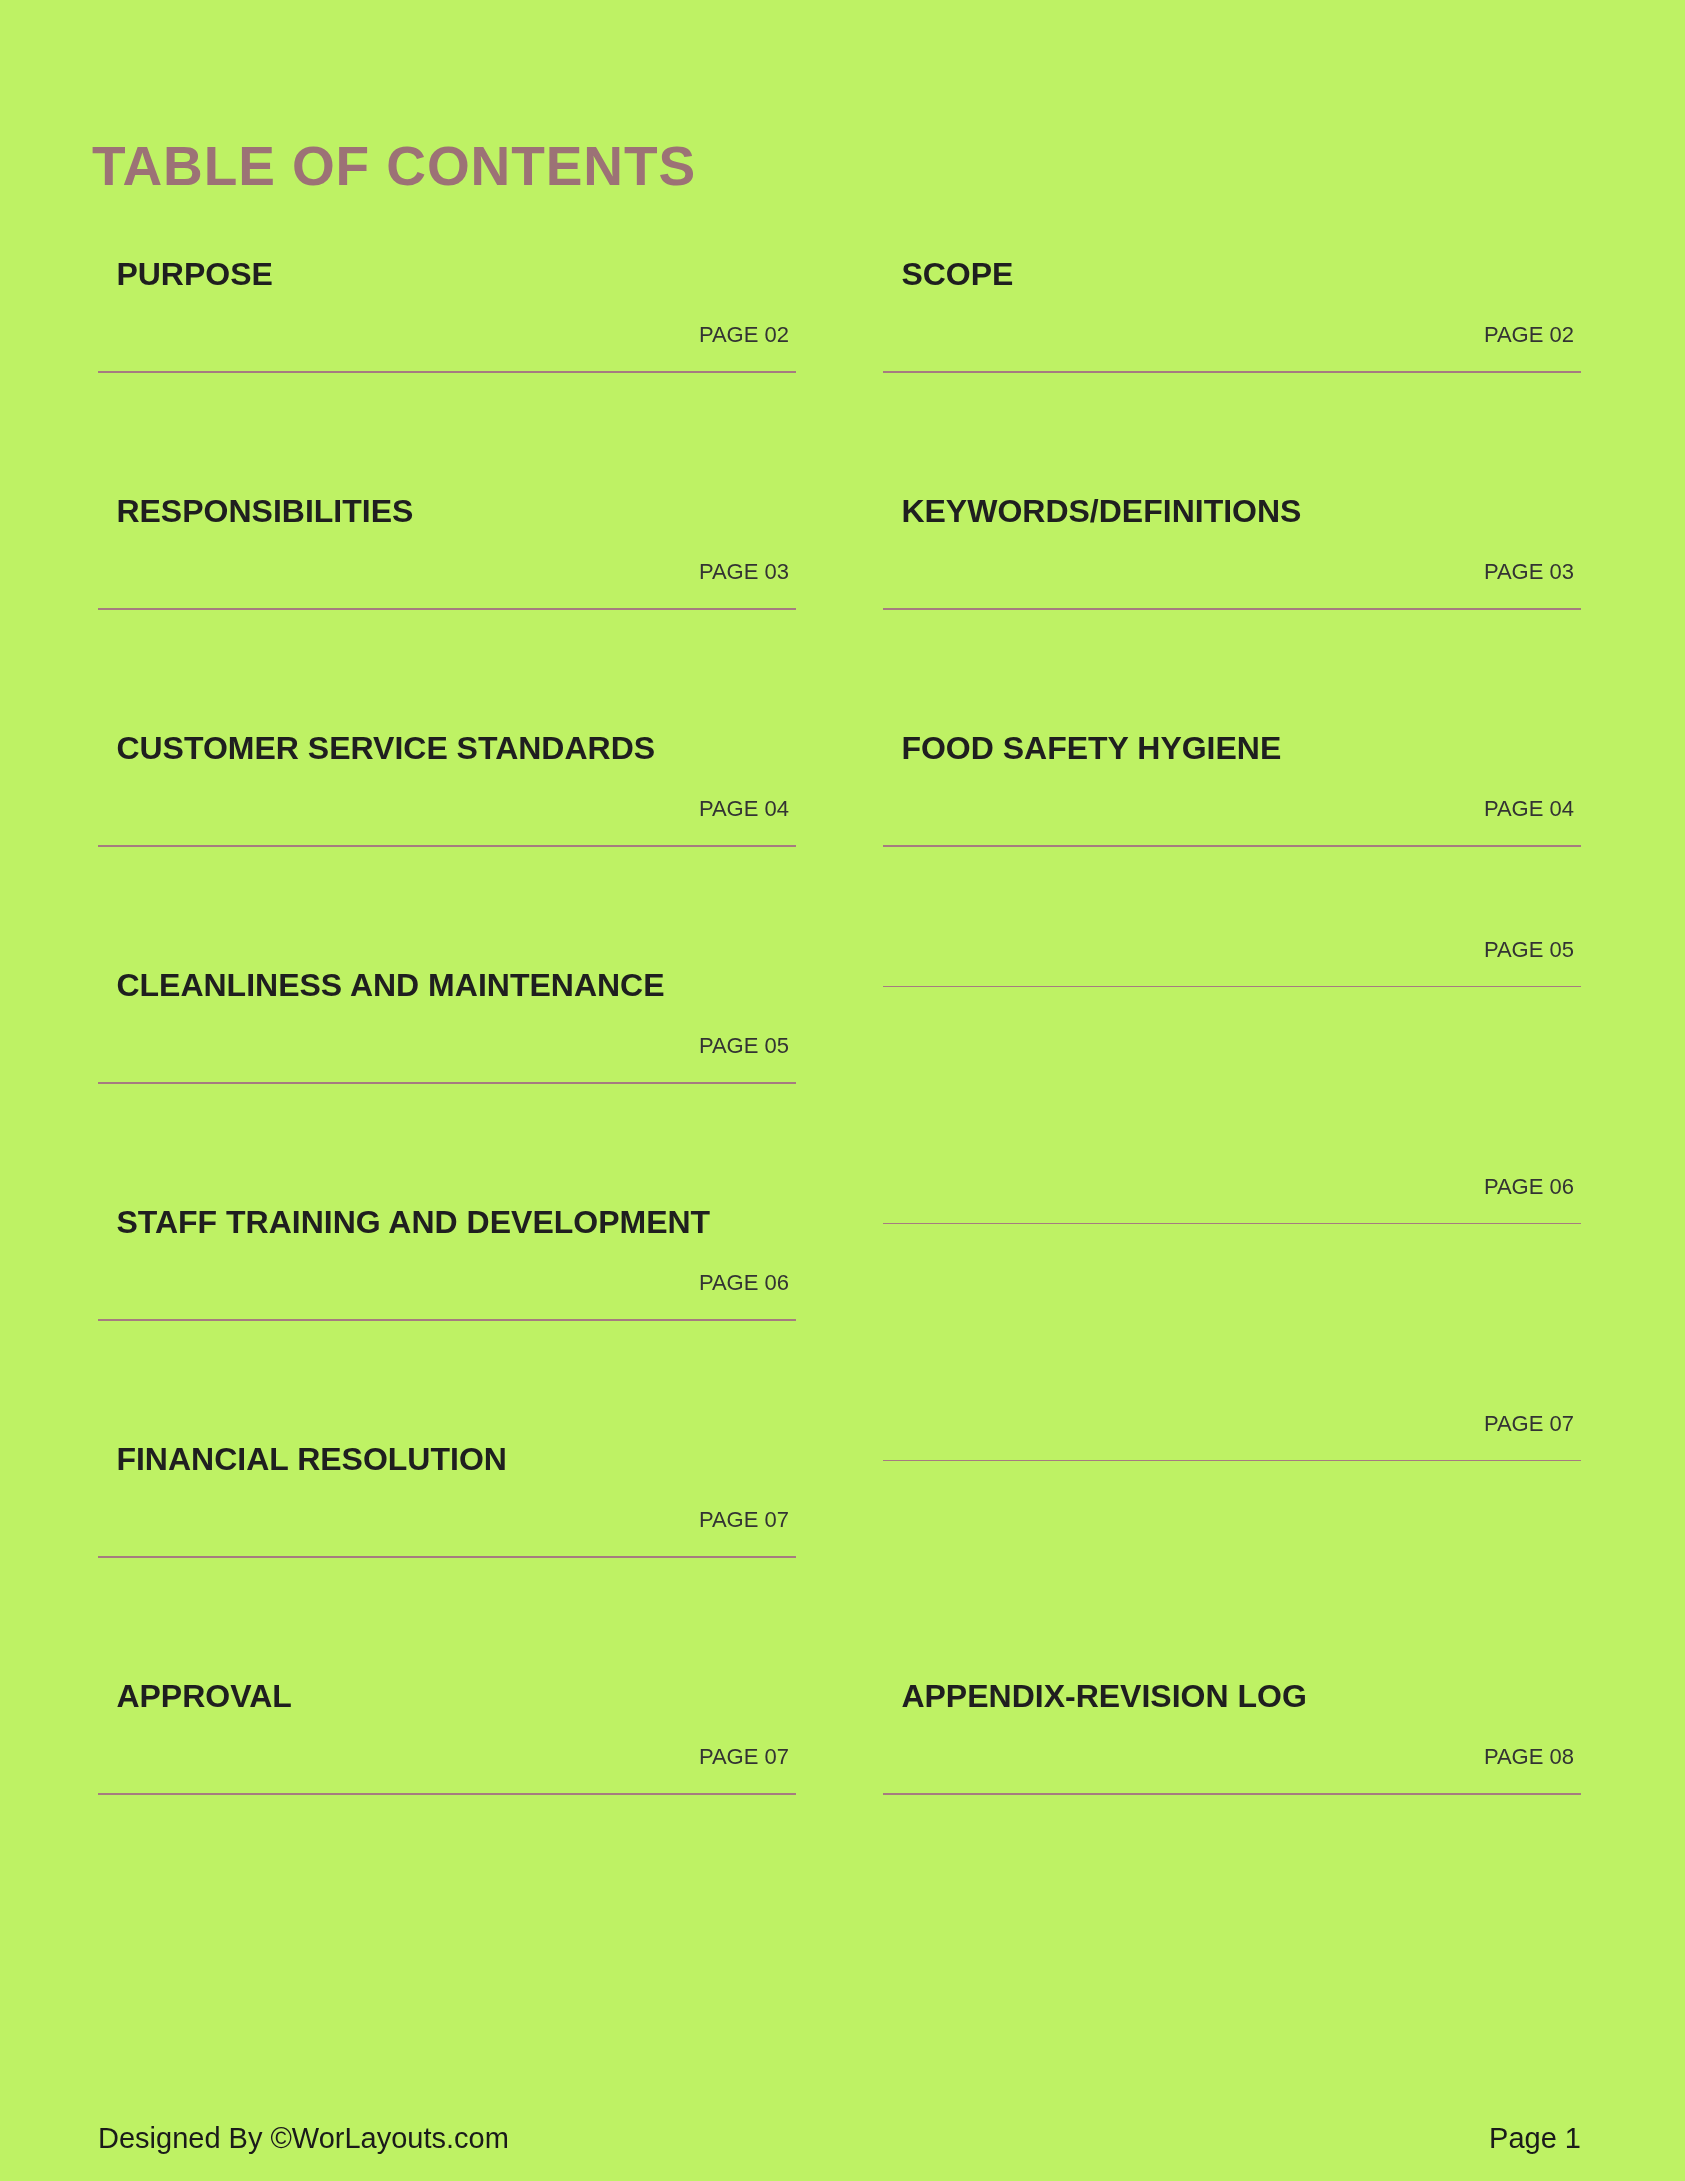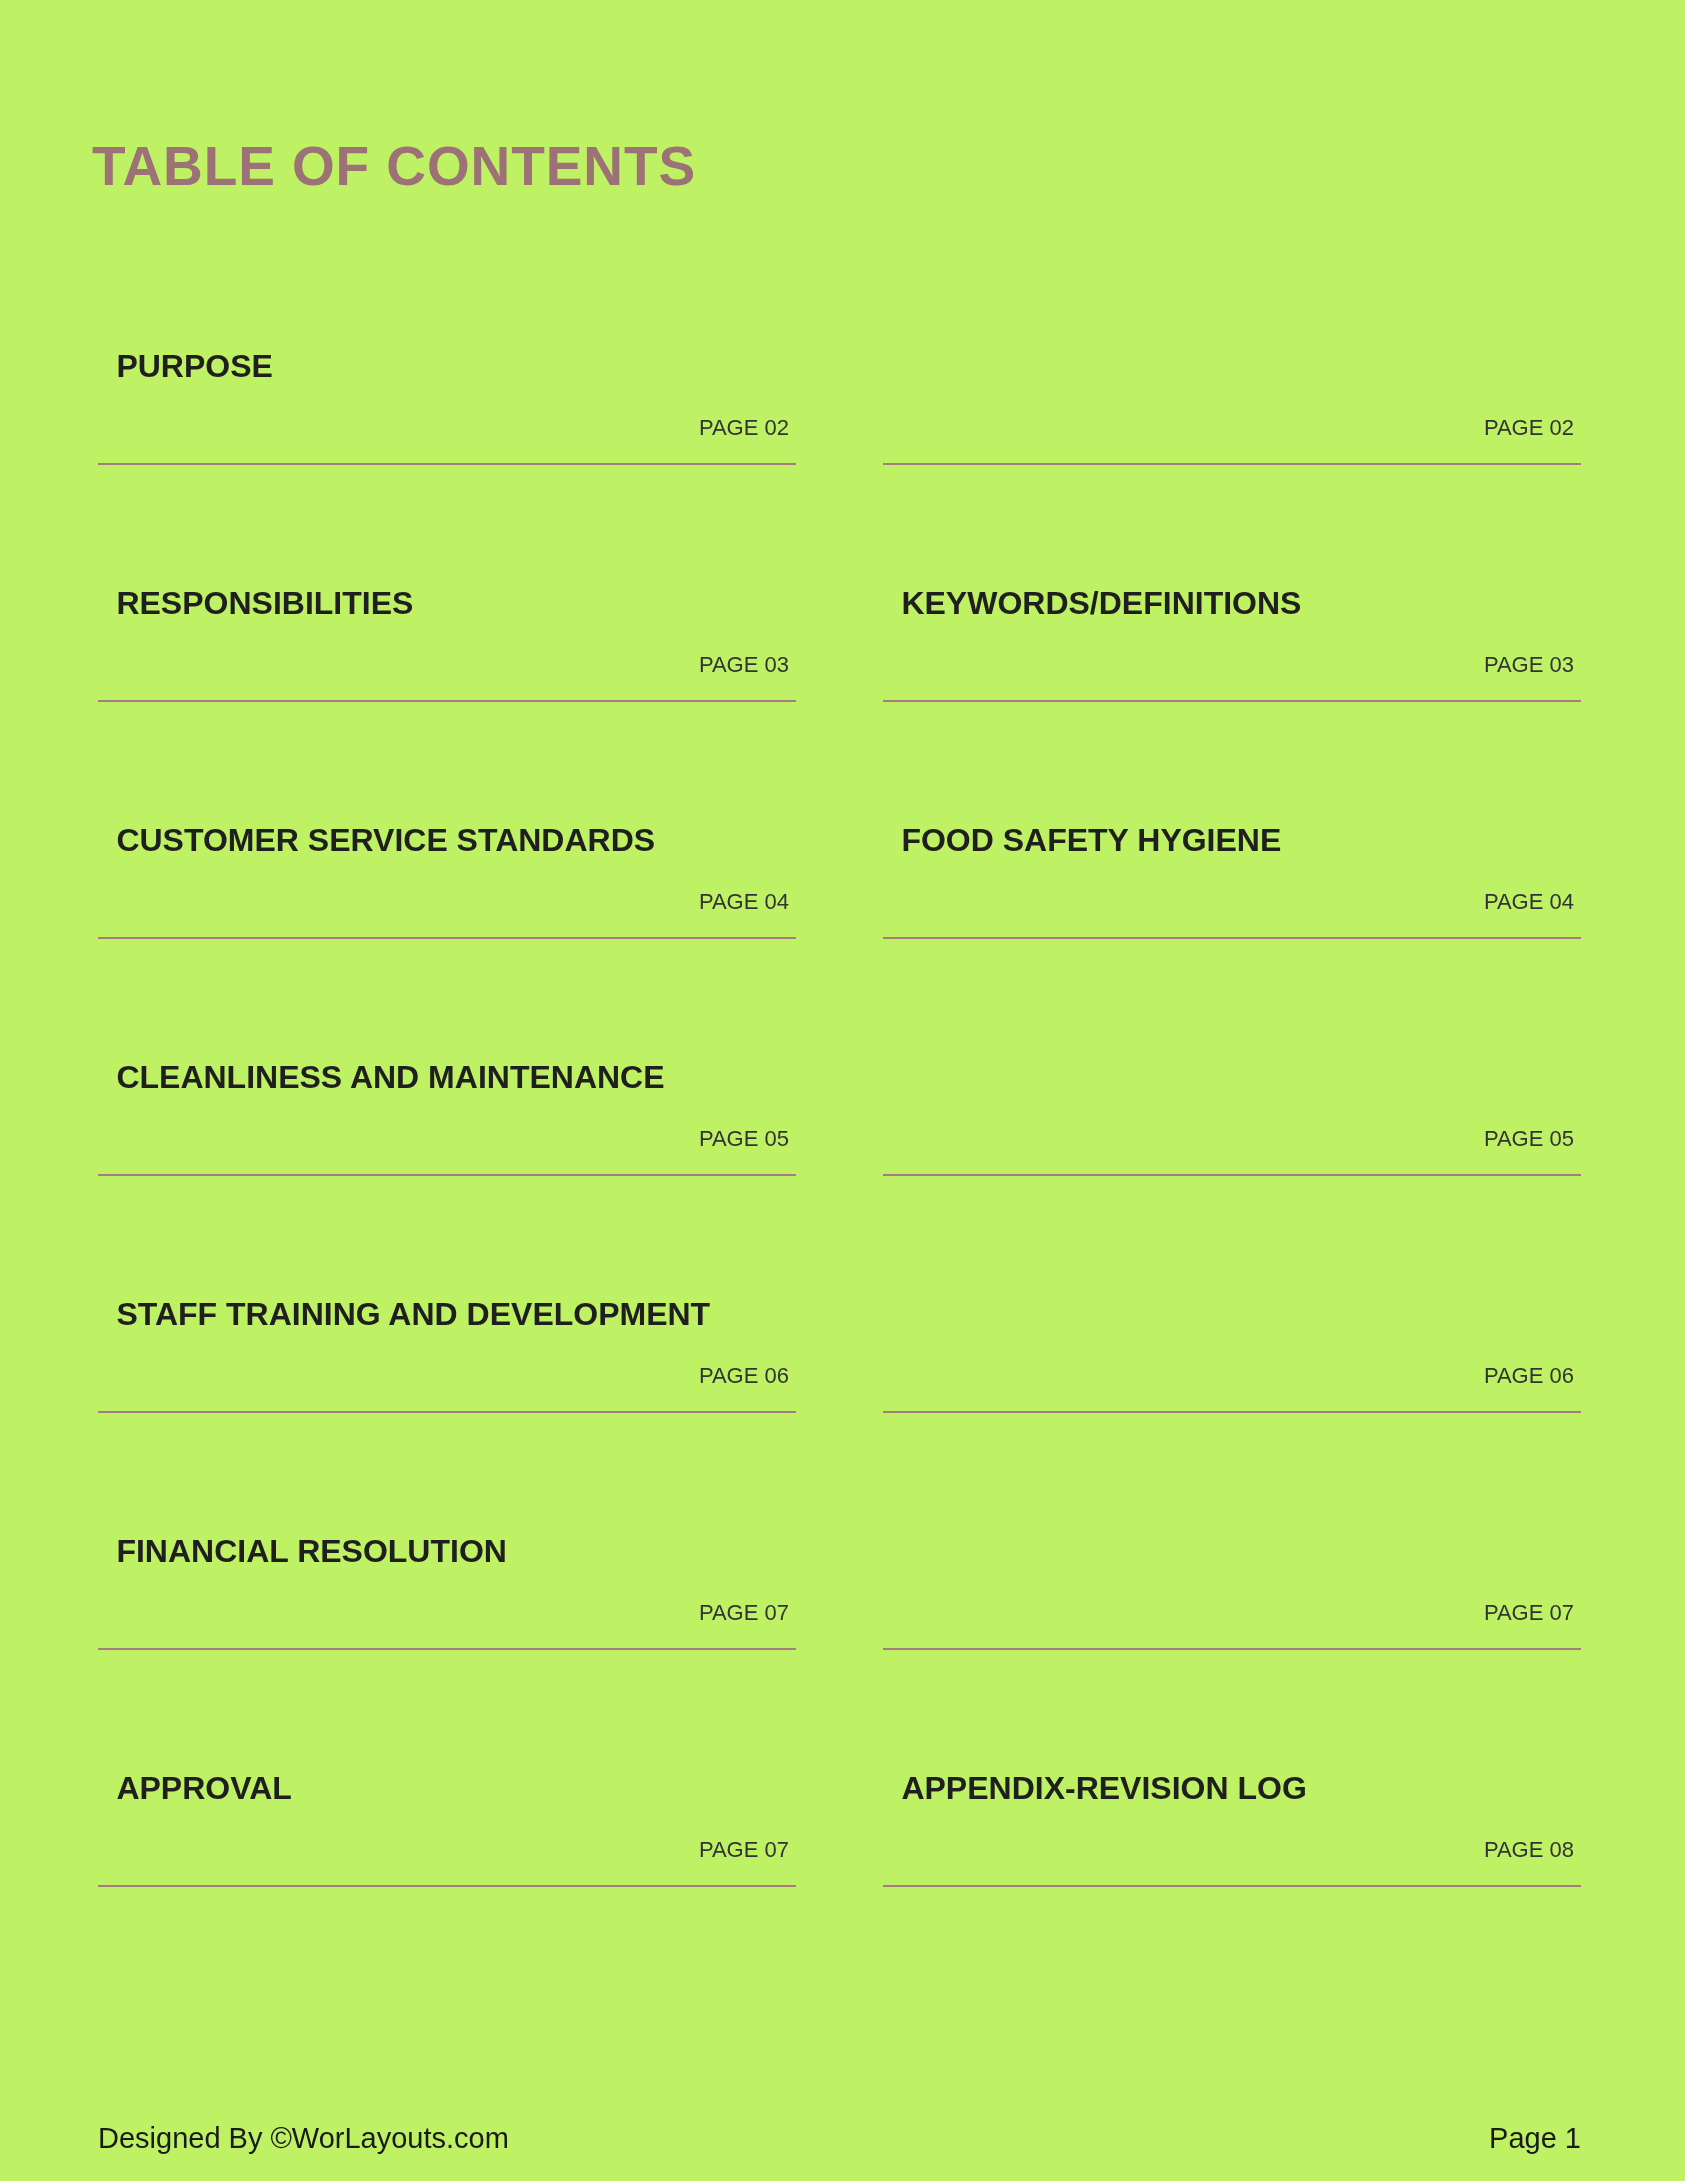--- a/index.html
+++ b/index.html
@@ -27,21 +27,21 @@
 
   .toc-grid{
     position:absolute;left:98px;top:228px;
     width:1483px;
     display:grid;
     grid-template-columns:698px 698px;
     column-gap:87px;
     grid-auto-rows:237px;
   }
   .toc-cell{
-    display:flex;flex-direction:column;justify-content:flex-end;
+    display:flex;flex-direction:column;justify-content:flex-start;
     overflow:hidden;
   }
   .toc-heading-zone{
     height:91px;
     display:flex;align-items:center;
     margin-bottom:5.3px;
     padding-left:18.4px;
   }
   .toc-heading{
     font-size:32px;font-weight:bold;line-height:46px;
@@ -75,20 +75,23 @@
   <div class="toc-grid">
 
     <div class="toc-cell">
       <div class="toc-heading-zone">
           <div class="toc-heading">PURPOSE</div>
         </div>
       <div class="toc-page">PAGE 02</div>
       <div class="rule"></div>
     </div>
     <div class="toc-cell">
+      <div class="toc-heading-zone">
+          <div class="toc-heading">SCOPE</div>
+        </div>
       <div class="toc-page">PAGE 02</div>
       <div class="rule"></div>
     </div>
 
     <div class="toc-cell">
       <div class="toc-heading-zone">
           <div class="toc-heading">RESPONSIBILITIES</div>
         </div>
       <div class="toc-page">PAGE 03</div>
       <div class="rule"></div>

